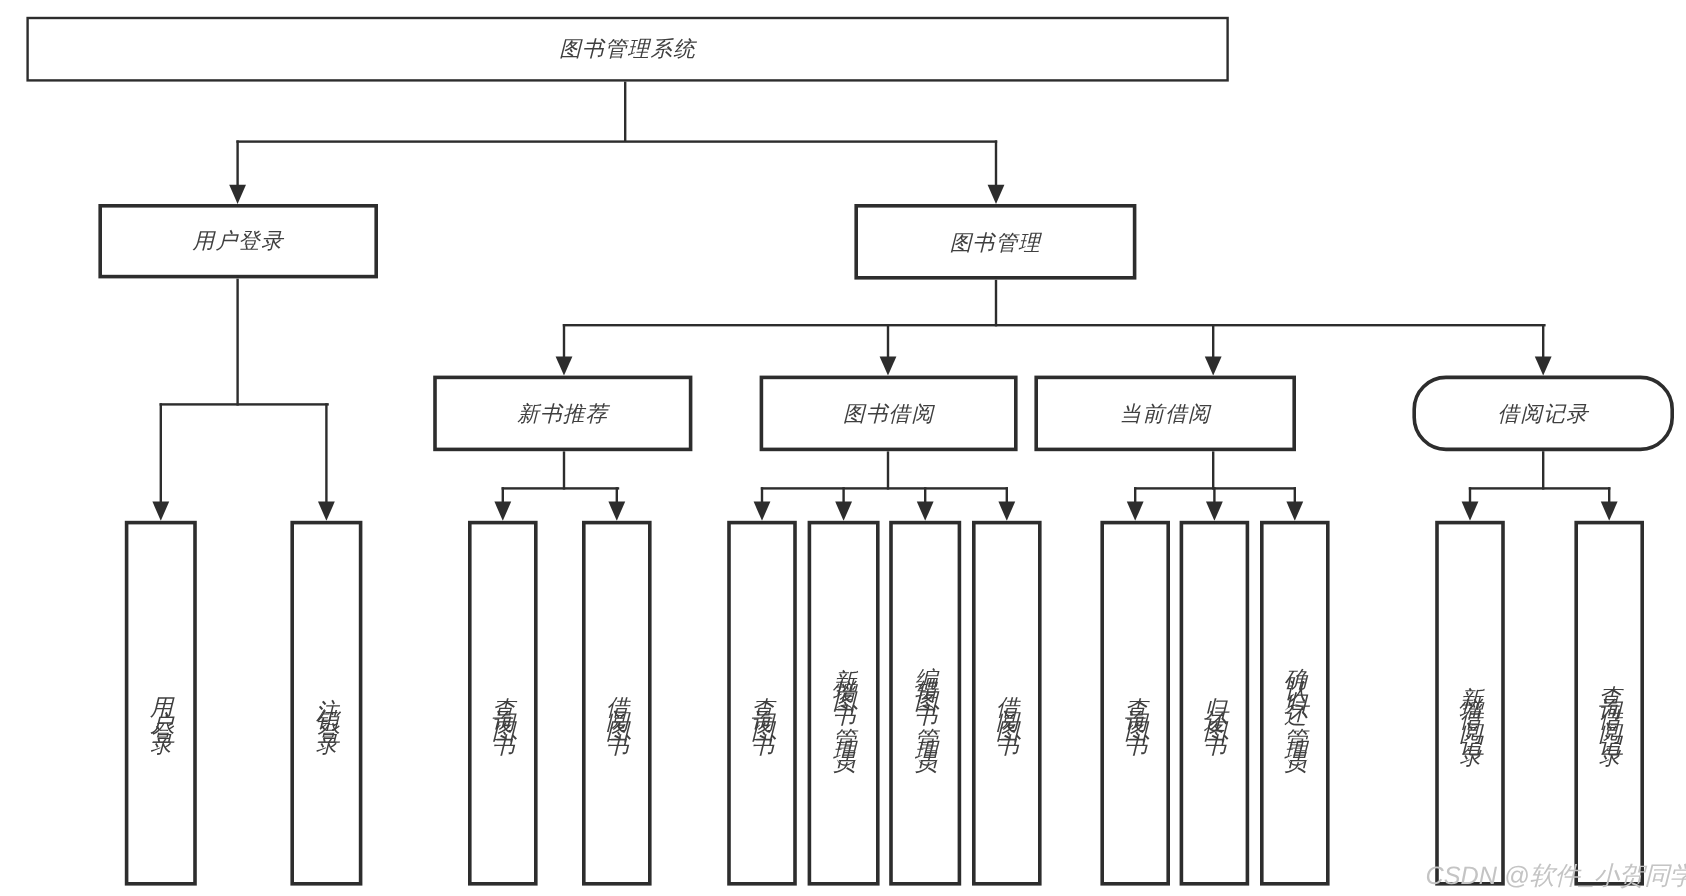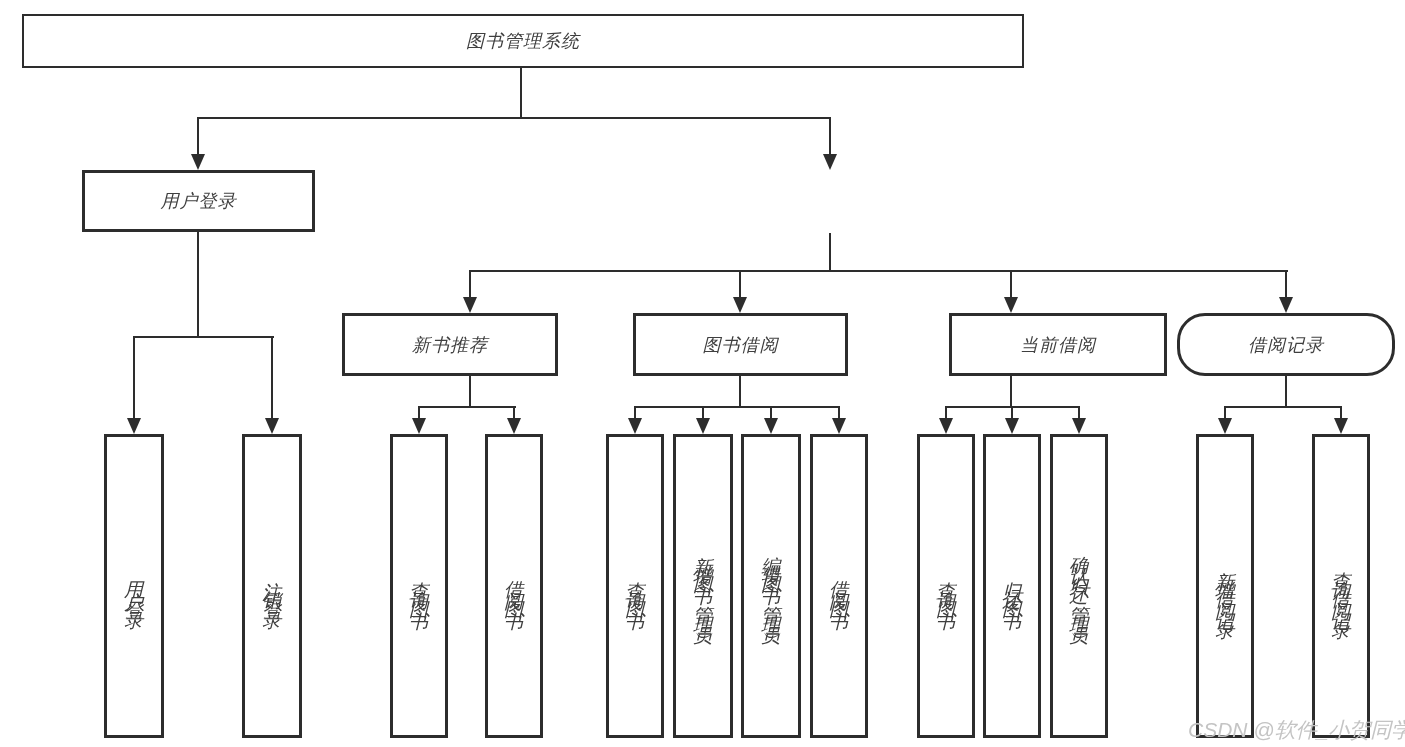--- a/index.html
+++ b/index.html
@@ -40,23 +40,23 @@
     position:absolute;width:0;height:0;
     border-left:7px solid transparent;
     border-right:7px solid transparent;
     border-top:16px solid var(--line);
     z-index:1;
   }
   
   .n-root      {left:22px;  top:14px;  width:1002px; height:54px; border-width:2px;}
   .n-login-br  {left:82px;  top:170px; width:233px;  height:62px;}
   .n-mgmt      {left:712px; top:170px; width:235px;  height:63px;}
-  .n-recommend {left:342px; top:313px; width:216px;  height:63px;}
+  .n-recommend {left:361px; top:313px; width:216px;  height:63px;}
   .n-borrowing {left:633px; top:313px; width:215px;  height:63px;text-align:right;}
-  .n-current   {left:949px; top:313px; width:218px;  height:63px;}
+  .n-current   {left:862px; top:313px; width:218px;  height:63px;}
   .n-records   {left:1177px;top:313px; width:218px;  height:63px;border-radius:28px;}
   .lf{top:434px;height:304px;}
   .a1{left:104px;width:60px;} .a2{left:242px;width:60px;}
   .b1{left:390px;width:58px;} .b2{left:485px;width:58px;}
   .c1{left:606px;width:58px;} .c2{left:673px;width:60px;}
   .c3{left:741px;width:60px;} .c4{left:810px;width:58px;}
   .d1{left:917px;width:58px;} .d2{left:983px;width:58px;} .d3{left:1050px;width:58px;}
   .e1{left:1196px;width:58px;} .e2{left:1312px;width:58px;}
   .watermark{
     position:absolute;left:1188px;top:716px;
@@ -70,20 +70,23 @@
 <div class="canvas">
 
   <div class="node n-root">
     <span>图书管理系统</span>
   </div>
 
   <div class="node n-login-br">
     <span>用户登录</span>
   </div>
 
+  <div class="node n-mgmt">
+    <span>图书管理</span>
+  </div>
 
   <div class="node n-recommend">
     <span>新书推荐</span>
   </div>
 
   <div class="node n-borrowing">
     <span>图书借阅</span>
   </div>
 
   <div class="node n-current">

